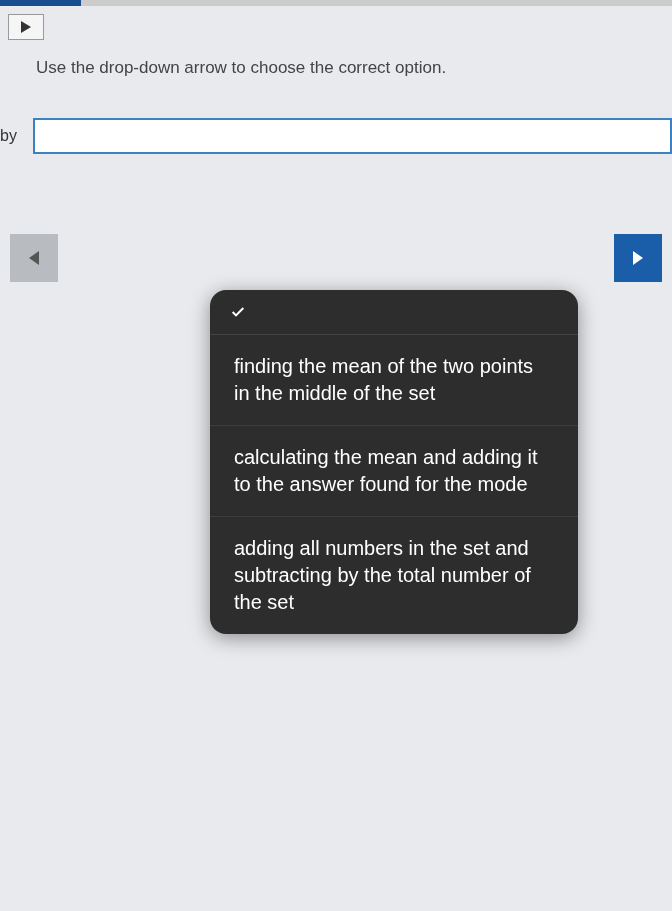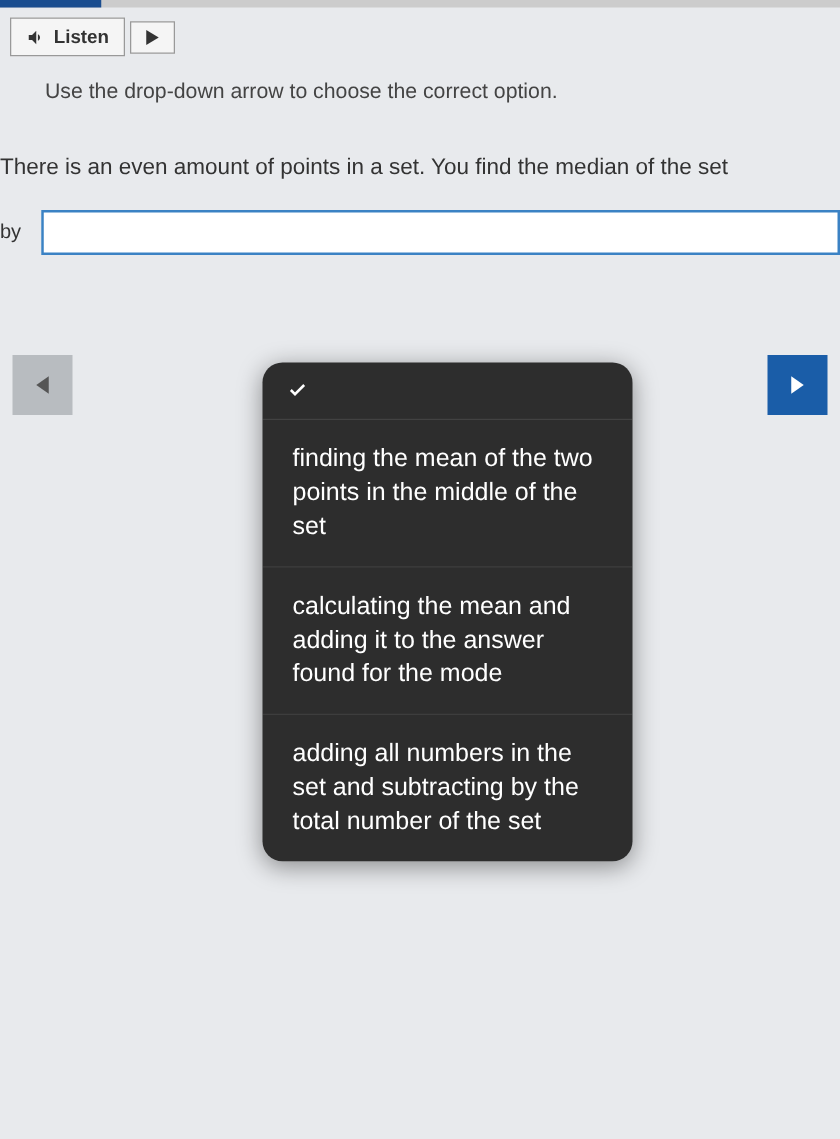--- a/index.html
+++ b/index.html
@@ -128,21 +128,21 @@
       width: 0;
       height: 0;
       border-left: 10px solid #fff;
       border-top: 7px solid transparent;
       border-bottom: 7px solid transparent;
     }
     .dropdown-menu {
       position: absolute;
       left: 210px;
       top: 290px;
-      width: 296px;
+      width: 368px;
       background: #2d2d2d;
       border-radius: 16px;
       overflow: hidden;
       color: #fff;
       box-shadow: 0 4px 20px rgba(0,0,0,0.4);
     }
     .dropdown-header {
       padding: 14px 18px 10px 18px;
       border-bottom: 1px solid rgba(255,255,255,0.1);
     }
@@ -163,35 +163,28 @@
     }
   </style>
 </head>
 <body>
 
 <div class="progress-bar">
   <div class="progress-fill"></div>
 </div>
 
 <div class="listen-bar">
-  <button class="listen-btn">
-    <svg class="speaker-icon" viewBox="0 0 24 24" fill="#333">
-      <path d="M3 9v6h4l5 5V4L7 9H3zm13.5 3c0-1.77-1.02-3.29-2.5-4.03v8.05c1.48-.73 2.5-2.25 2.5-4.02z"></path>
-    </svg>
-    <span>Listen</span>
-  </button>
   <button class="play-btn">
     <div class="play-icon"></div>
   </button>
 </div>
 
 <div class="instruction">Use the drop-down arrow to choose the correct option.</div>
 
 <div class="question-area">
-  <div class="question-text">There is an even amount of points in a set. You find the median of the set</div>
   <div class="answer-row">
     <span class="by-label">by</span>
     <div class="dropdown-input"></div>
   </div>
 </div>
 
 <div class="nav-buttons">
   <button class="nav-btn nav-prev">
     <div class="arrow-left"></div>
   </button>

